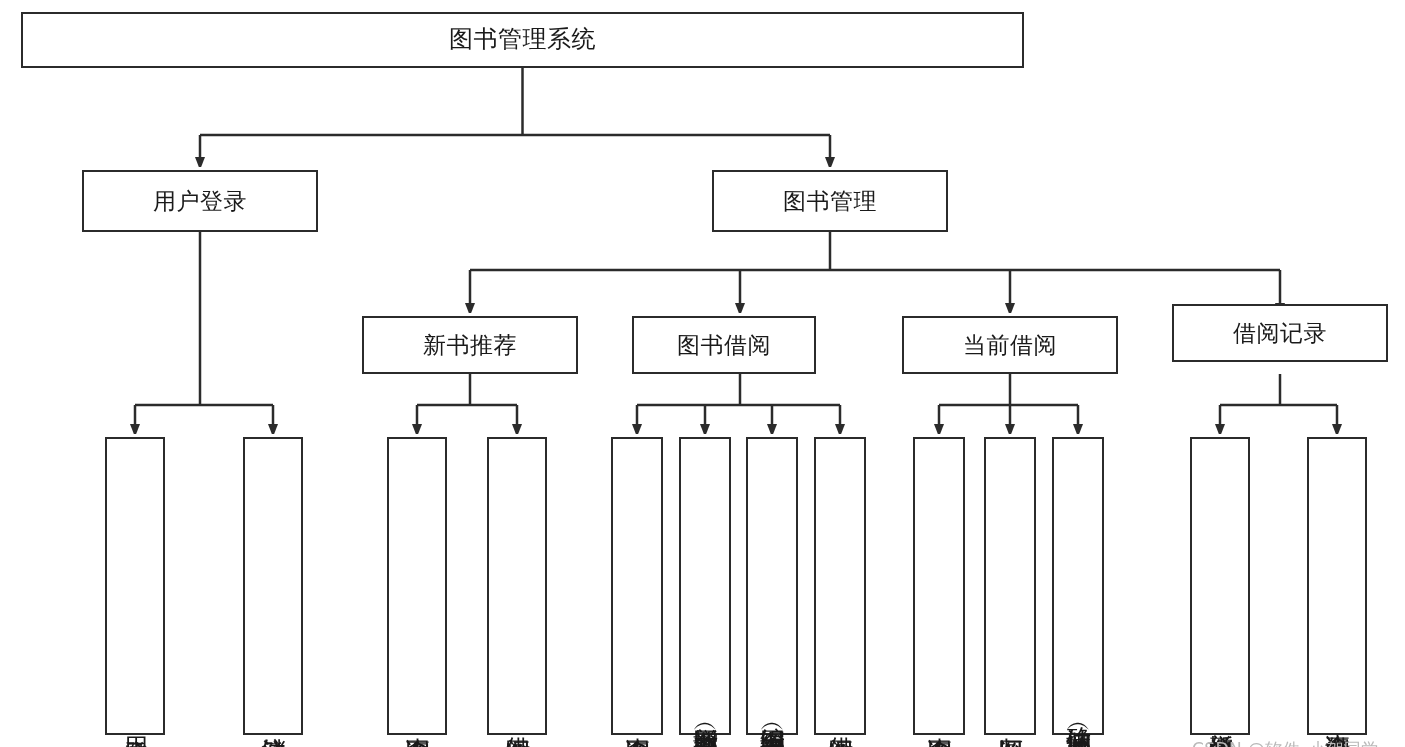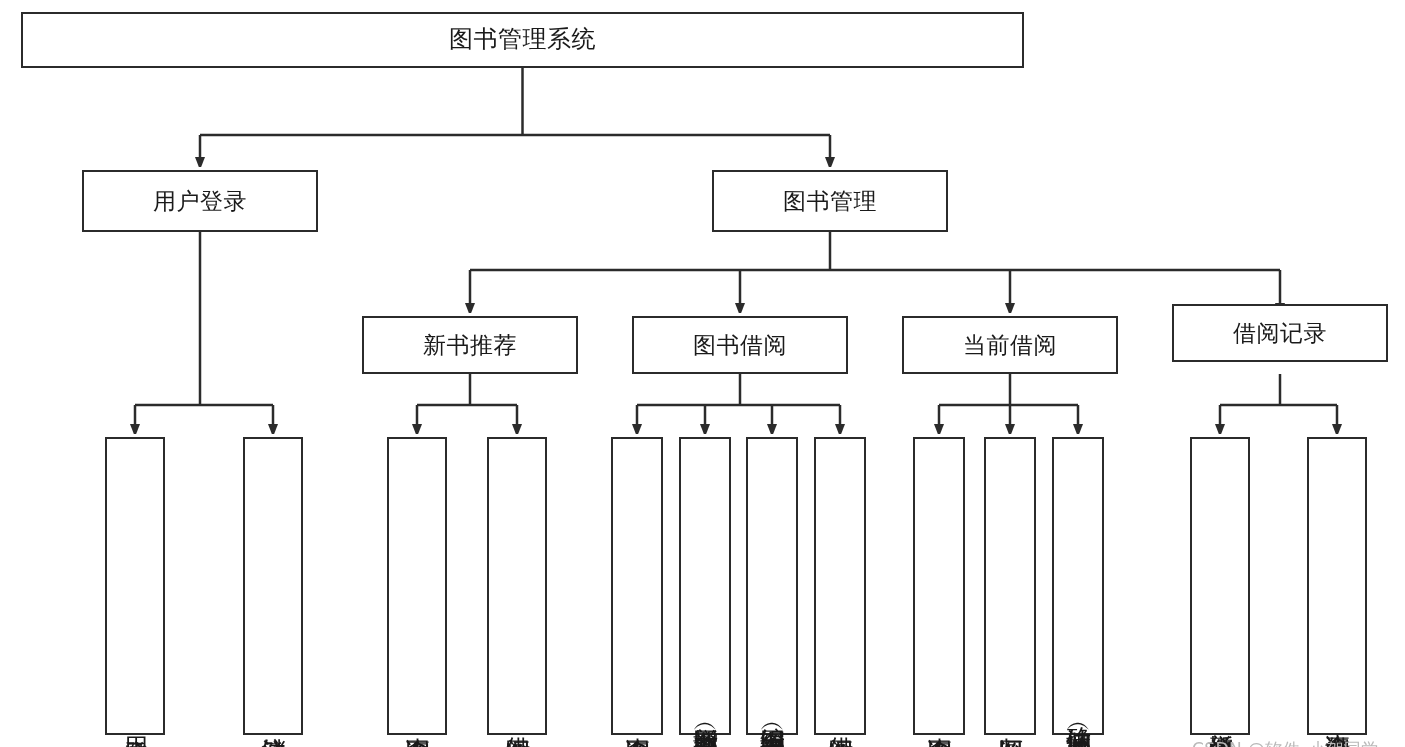--- a/index.html
+++ b/index.html
@@ -128,21 +128,21 @@
   <div id="node-host">
       <div class="node h" id="node-user-login" style="left: 82px; top: 170px; width: 236px; height: 62px;">
         <span class="node-label">用户登录</span>
       </div>
       <div class="node h" id="node-book-manage" style="left: 712px; top: 170px; width: 236px; height: 62px;">
         <span class="node-label">图书管理</span>
       </div>
       <div class="node h" id="node-new-book-rec" style="left: 362px; top: 316px; width: 216px; height: 58px;">
         <span class="node-label">新书推荐</span>
       </div>
-      <div class="node h" id="node-book-borrow" style="left: 632px; top: 316px; width: 216px; height: 58px;">
+      <div class="node h" id="node-book-borrow" style="left: 632px; top: 316px; width: 184px; height: 58px;">
         <span class="node-label">图书借阅</span>
       </div>
       <div class="node h" id="node-current-borrow" style="left: 902px; top: 316px; width: 216px; height: 58px; justify-content: center;">
         <span class="node-label">当前借阅</span>
       </div>
       <div class="node h" id="node-borrow-record" style="left: 1172px; top: 304px; width: 216px; height: 58px;">
         <span class="node-label">借阅记录</span>
       </div>
       <div class="node v" id="node-leaf-user-login" style="left: 105px; top: 437px; width: 60px; height: 298px;">
         <span class="node-label">用户登录</span>

